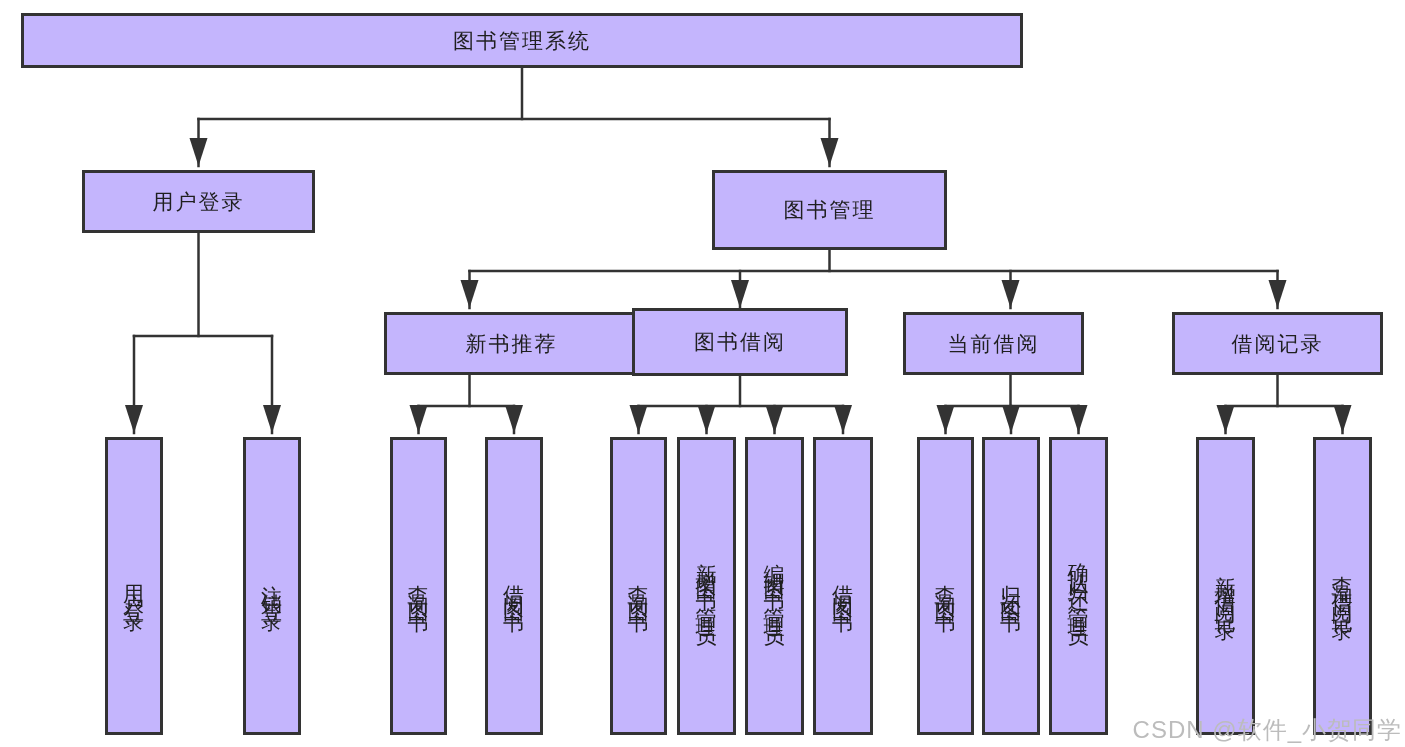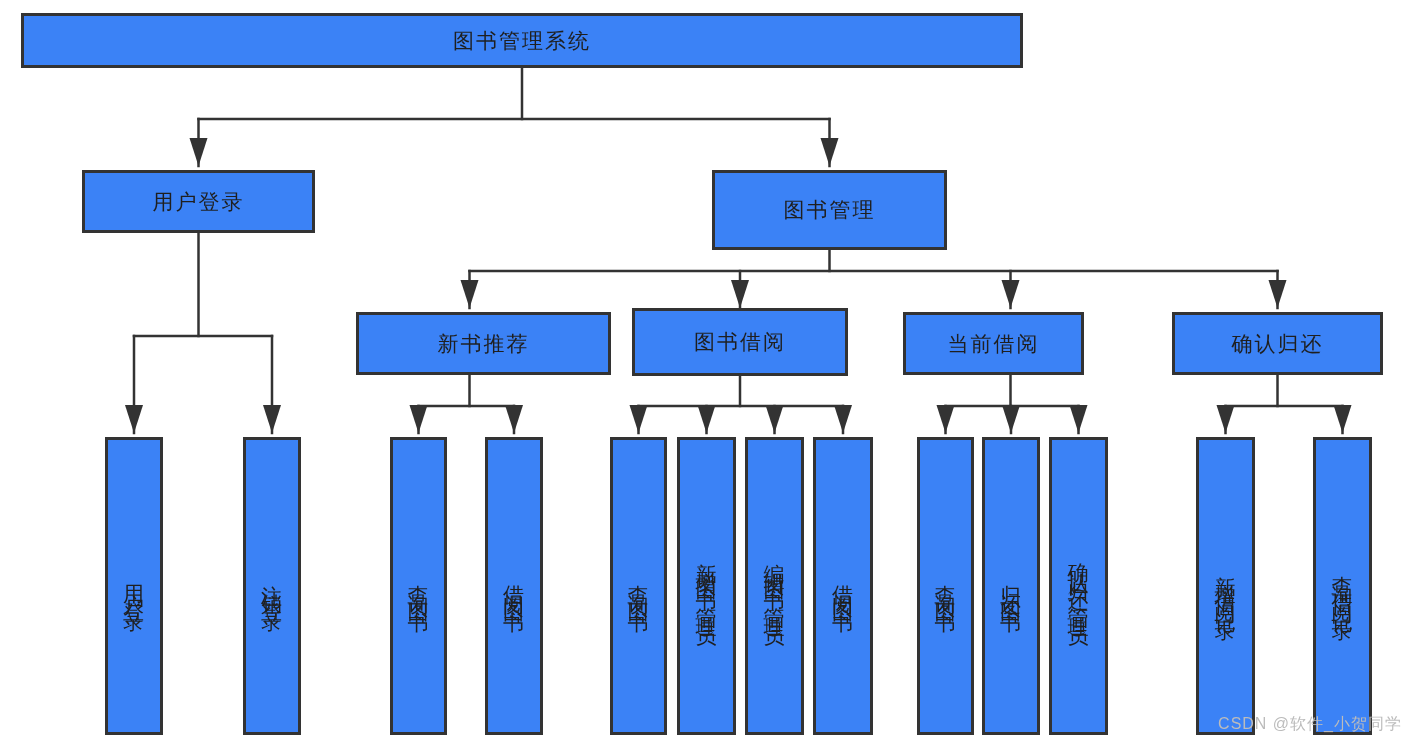--- a/index.html
+++ b/index.html
@@ -17,21 +17,21 @@
   }
   .connectors {
     position: absolute;
     left: 0;
     top: 0;
     width: 1405px;
     height: 747px;
   }
   .box {
     position: absolute;
-    background: #3b82f6;
+    background: #c4b5fd;
     border: 3px solid #333333;
     box-sizing: border-box;
     display: flex;
     align-items: center;
     justify-content: center;
     color: #1f1f1f;
   }
   .hbox {
     font-size: 21px;
     letter-spacing: 2px;
@@ -42,21 +42,21 @@
     text-orientation: mixed;
     font-size: 21px;
     letter-spacing: 9px;
     line-height: 1;
     white-space: nowrap;
   }
   .watermark {
     position: absolute;
     right: 3px;
     top: 714px;
-    font-size: 16px;
+    font-size: 24px;
     letter-spacing: 1px;
     color: #bcbcbc;
     z-index: 10;
     white-space: nowrap;
   }
   svg line, svg polyline {
     stroke: #333333;
     stroke-width: 2.5;
     fill: none;
     stroke-linecap: square;
@@ -119,31 +119,31 @@
     <span>图书管理系统</span>
   </div>
 
   <div class="box hbox" style="left:82px;top:170px;width:233px;height:63px">
     <span>用户登录</span>
   </div>
   <div class="box hbox" style="left:712px;top:170px;width:235px;height:80px">
     <span>图书管理</span>
   </div>
 
-  <div class="box hbox" style="left:356px;top:312px;width:255px;height:63px">
+  <div class="box hbox" style="left:384px;top:312px;width:255px;height:63px">
     <span>新书推荐</span>
   </div>
   <div class="box hbox" style="left:632px;top:308px;width:216px;height:68px">
     <span>图书借阅</span>
   </div>
   <div class="box hbox" style="left:903px;top:312px;width:181px;height:63px">
     <span>当前借阅</span>
   </div>
   <div class="box hbox" style="left:1172px;top:312px;width:211px;height:63px">
-    <span>确认归还</span>
+    <span>借阅记录</span>
   </div>
 
   <div class="box vbox" style="left:105px;top:437px;width:58px;height:298px">
     <span class="vtext">用户登录</span>
   </div>
   <div class="box vbox" style="left:243px;top:437px;width:58px;height:298px">
     <span class="vtext">注销登录</span>
   </div>
 
   <div class="box vbox" style="left:390px;top:437px;width:57px;height:298px">

